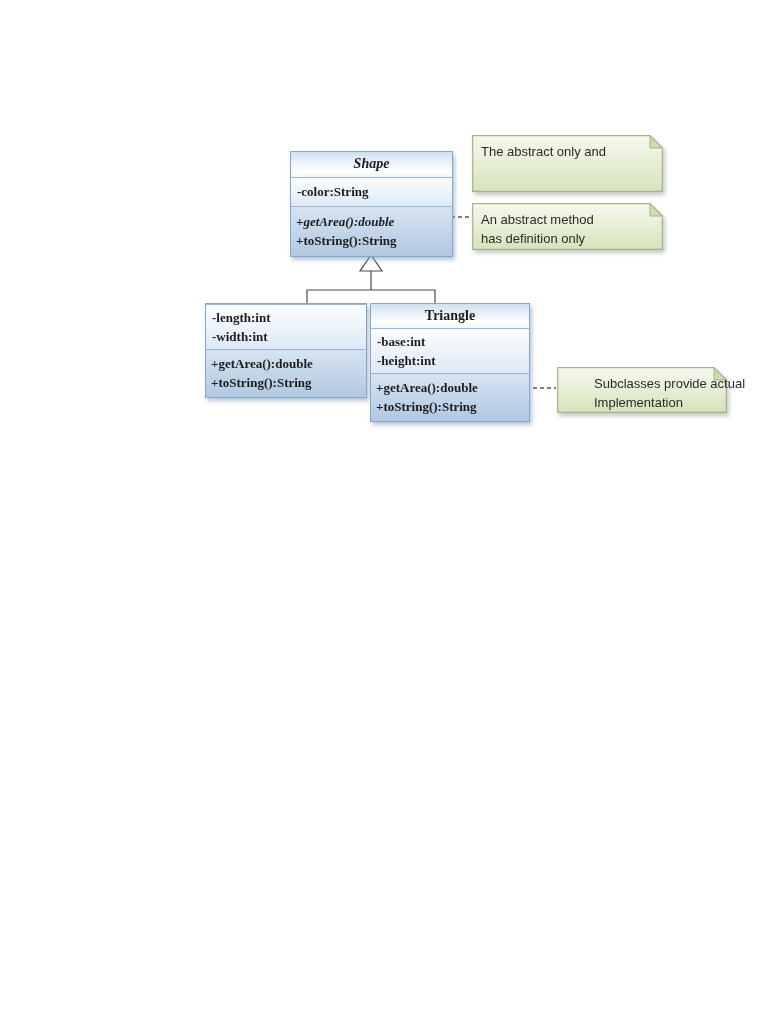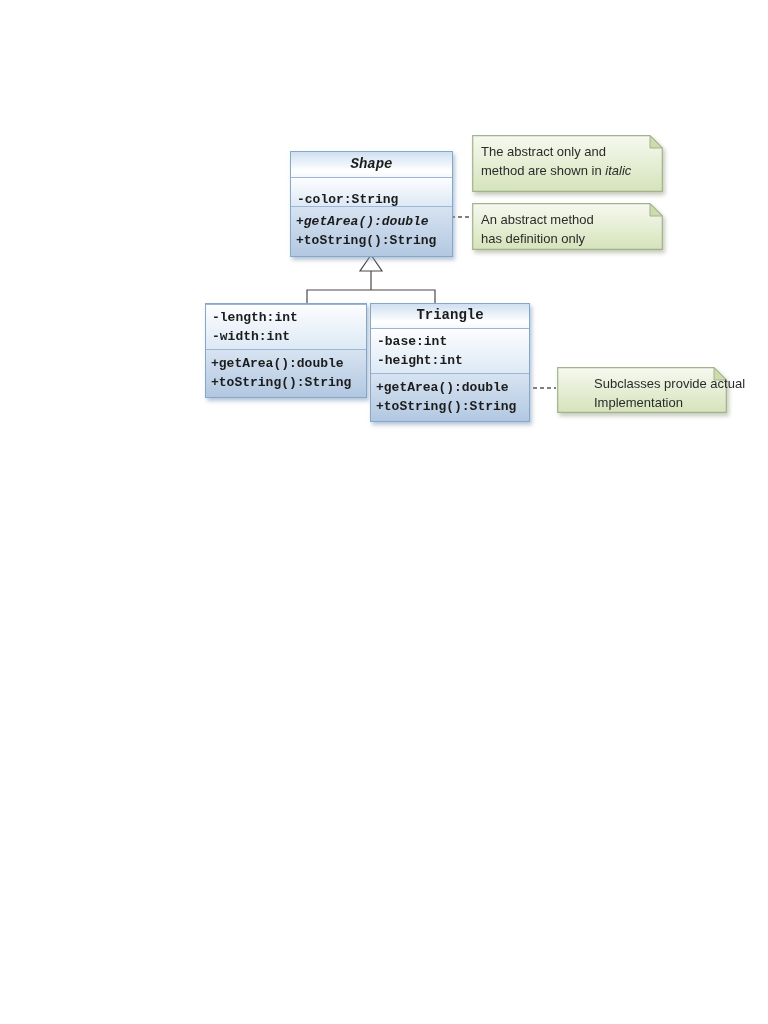--- a/index.html
+++ b/index.html
@@ -16,21 +16,21 @@
   #overlay {
     position: absolute; left: 0; top: 0; width: 768px; height: 1024px;
     pointer-events: none;
   }
 
   
   .uml-class {
     position: absolute;
     border: 1px solid #85a7ca;
     box-shadow: 2px 3px 4px rgba(125,152,186,0.55);
-    font-family: Liberation Mono, monospace;
+    font-family: Liberation Serif, serif;
     color: #1c1c1c;
     background: #c2410c;
   }
   .uml-title {
     font-size: 14px; font-weight: bold; text-align: center;
     background: linear-gradient(180deg, #cfe0f1 0%, #ffffff 75%, #f4f8fc 100%);
   }
   .uml-attrs {
     border-top: 1px solid #9bb7d5;
     background: linear-gradient(180deg, #fcfdff 0%, #dde9f5 100%);
@@ -39,21 +39,21 @@
   .uml-methods {
     border-top: 1px solid #9bb7d5;
     background: linear-gradient(180deg, #d7e3f1 0%, #b2c8e1 100%);
     padding: 4px 6px 0 5px;
   }
   .uml-line { font-size: 13px; font-weight: bold; line-height: 19px; white-space: nowrap; }
   .abstract { font-style: italic; }
 
   #cls-shape     { left: 290px; top: 151px; width: 163px; }
   #cls-shape .uml-title   { height: 25px; line-height: 24px; }
-  #cls-shape .uml-attrs   { height: 29px; padding-top: 12px; }
+  #cls-shape .uml-attrs   { height: 29px; padding-top: 4px; }
   #cls-shape .uml-methods { height: 50px; padding-top: 5px; }
 
   #cls-rectangle { left: 205px; top: 303px; width: 162px; }
   #cls-triangle  { left: 370px; top: 303px; width: 160px; }
   #cls-rectangle .uml-title,  #cls-triangle .uml-title   { height: 24px; line-height: 23px; }
   #cls-rectangle .uml-attrs,  #cls-triangle .uml-attrs   { height: 45px; }
   #cls-rectangle .uml-methods,#cls-triangle .uml-methods { height: 48px; }
 
   
   .note { position: absolute; }
@@ -122,21 +122,20 @@
         <linearGradient id="ng1" x1="0" y1="0" x2="0" y2="1">
           <stop offset="0" stop-color="#f6f9ef"></stop>
             <stop offset="1" stop-color="#d6e3bb"></stop>
         </linearGradient>
       </defs>
       <polygon points="0.7,0.7 178,0.7 190.3,13 190.3,56.3 0.7,56.3" fill="url(#ng1)" stroke="#a3b38f" stroke-width="1.2"></polygon>
       <polygon points="178,0.7 190.3,13 178,13" fill="#ccdcab" stroke="#a3b38f" stroke-width="1"></polygon>
     </svg>
     <div class="note-text">
       <div>The abstract only and</div>
-      <div><span>method are shown in </span><span class="note-italic">italic</span></div>
     </div>
   </div>
 
   <div class="note" id="note-2">
     <svg width="191" height="47" viewBox="0 0 191 47" xmlns="http://www.w3.org/2000/svg">
       <defs>
         <linearGradient id="ng2" x1="0" y1="0" x2="0" y2="1">
           <stop offset="0" stop-color="#f6f9ef"></stop>
             <stop offset="1" stop-color="#d6e3bb"></stop>
         </linearGradient>

